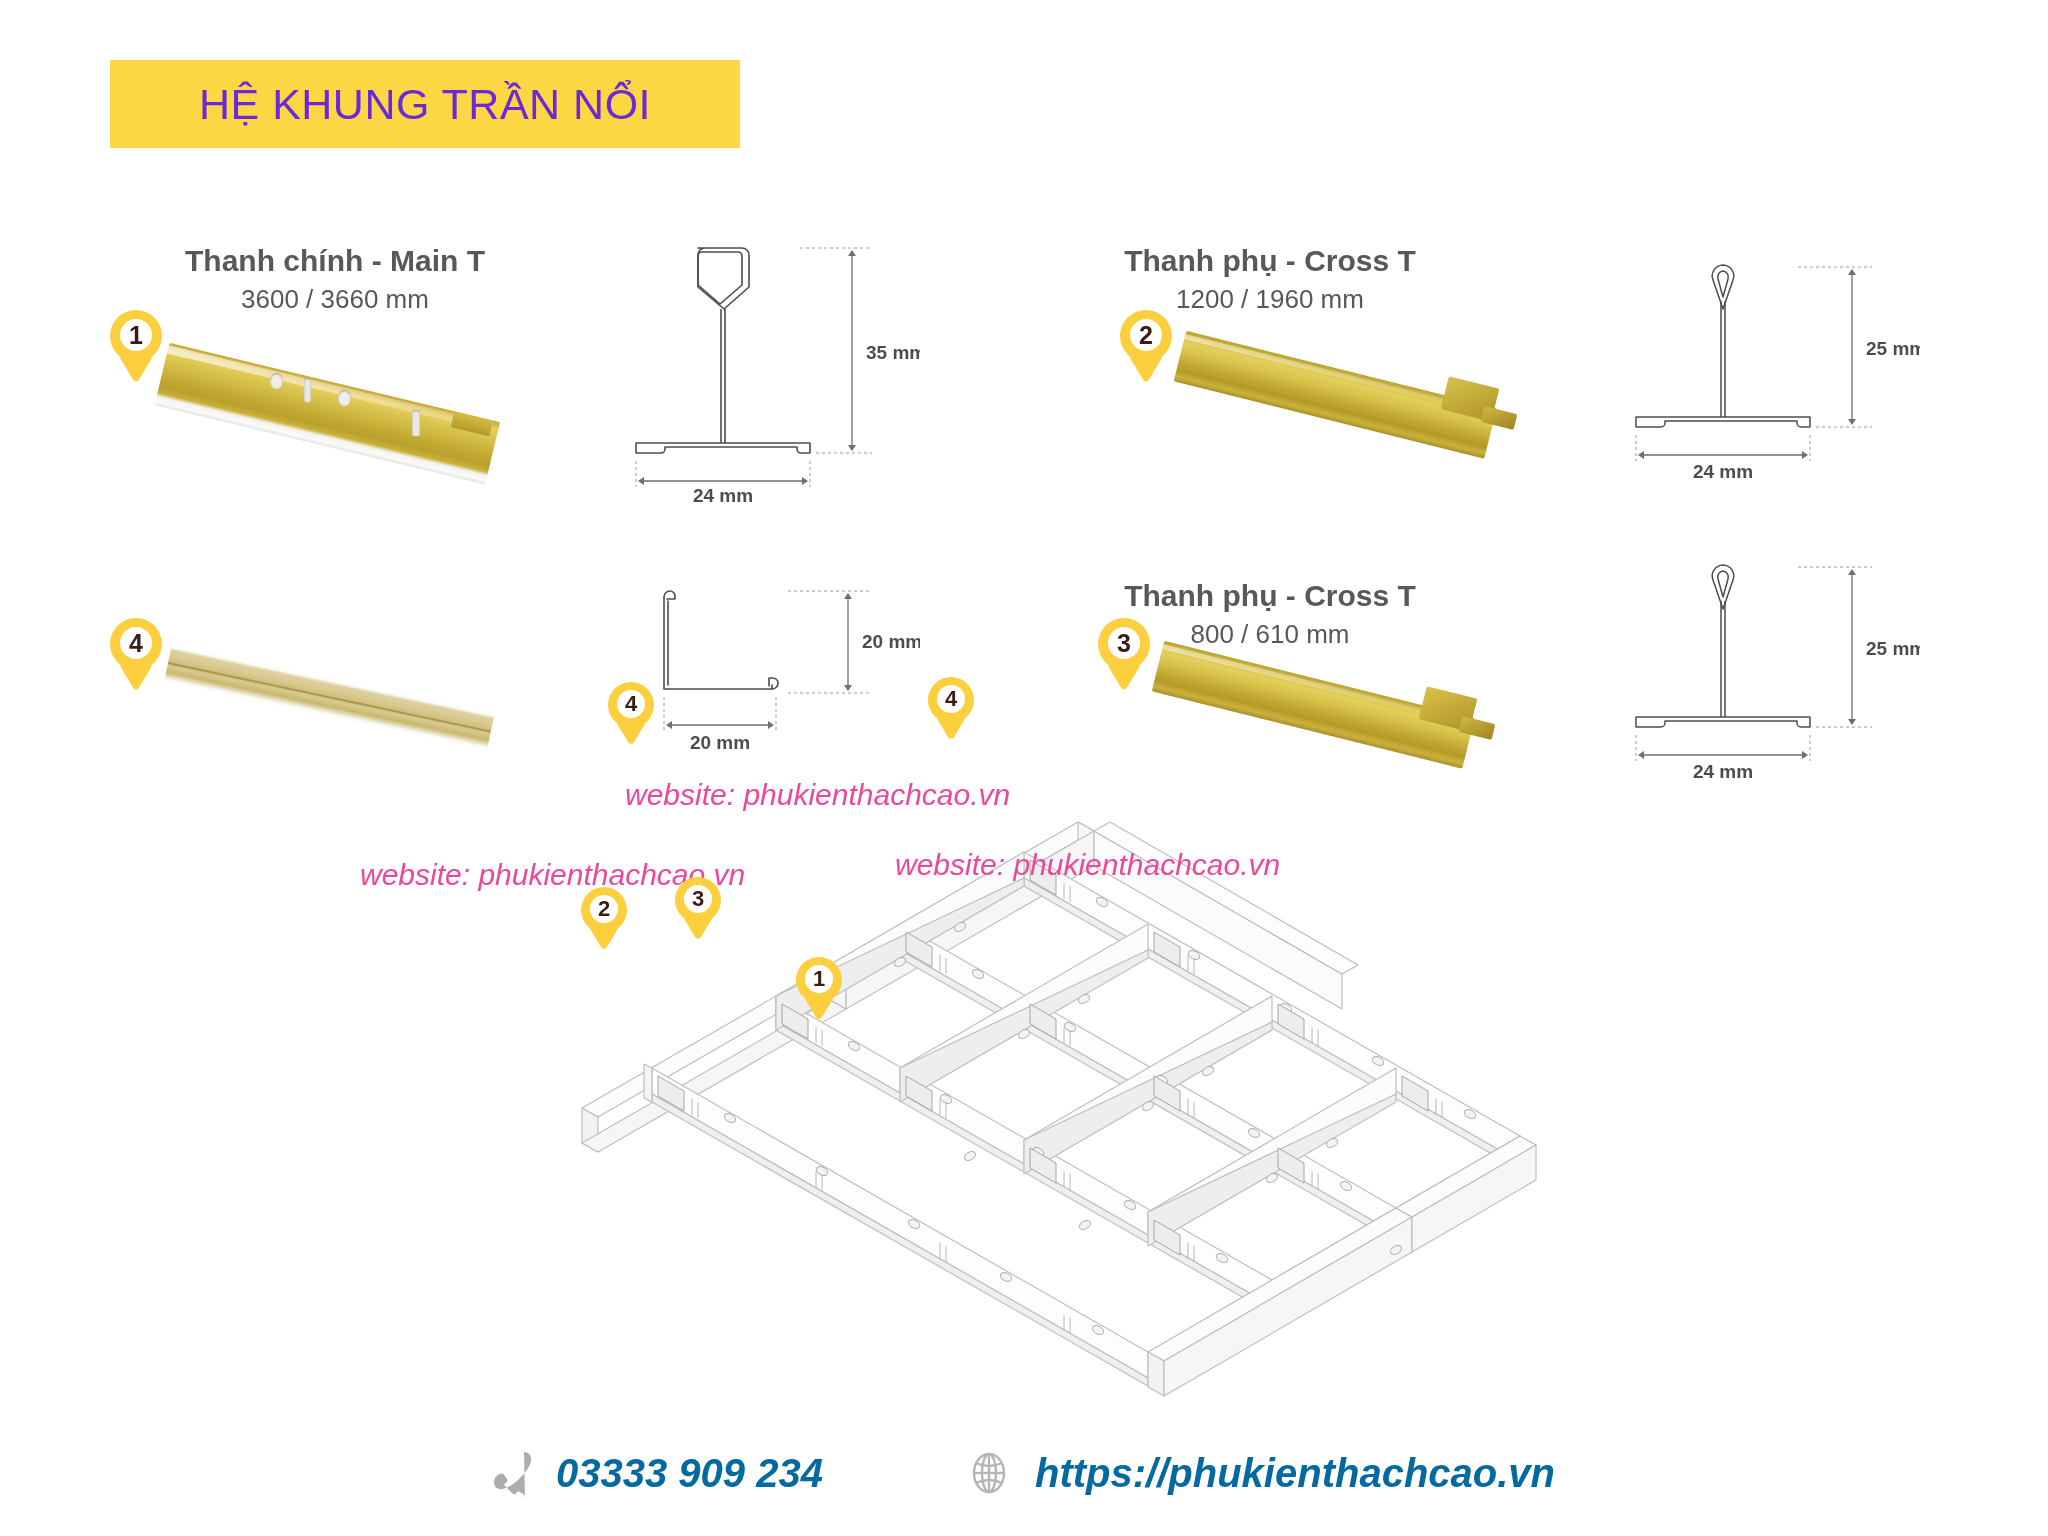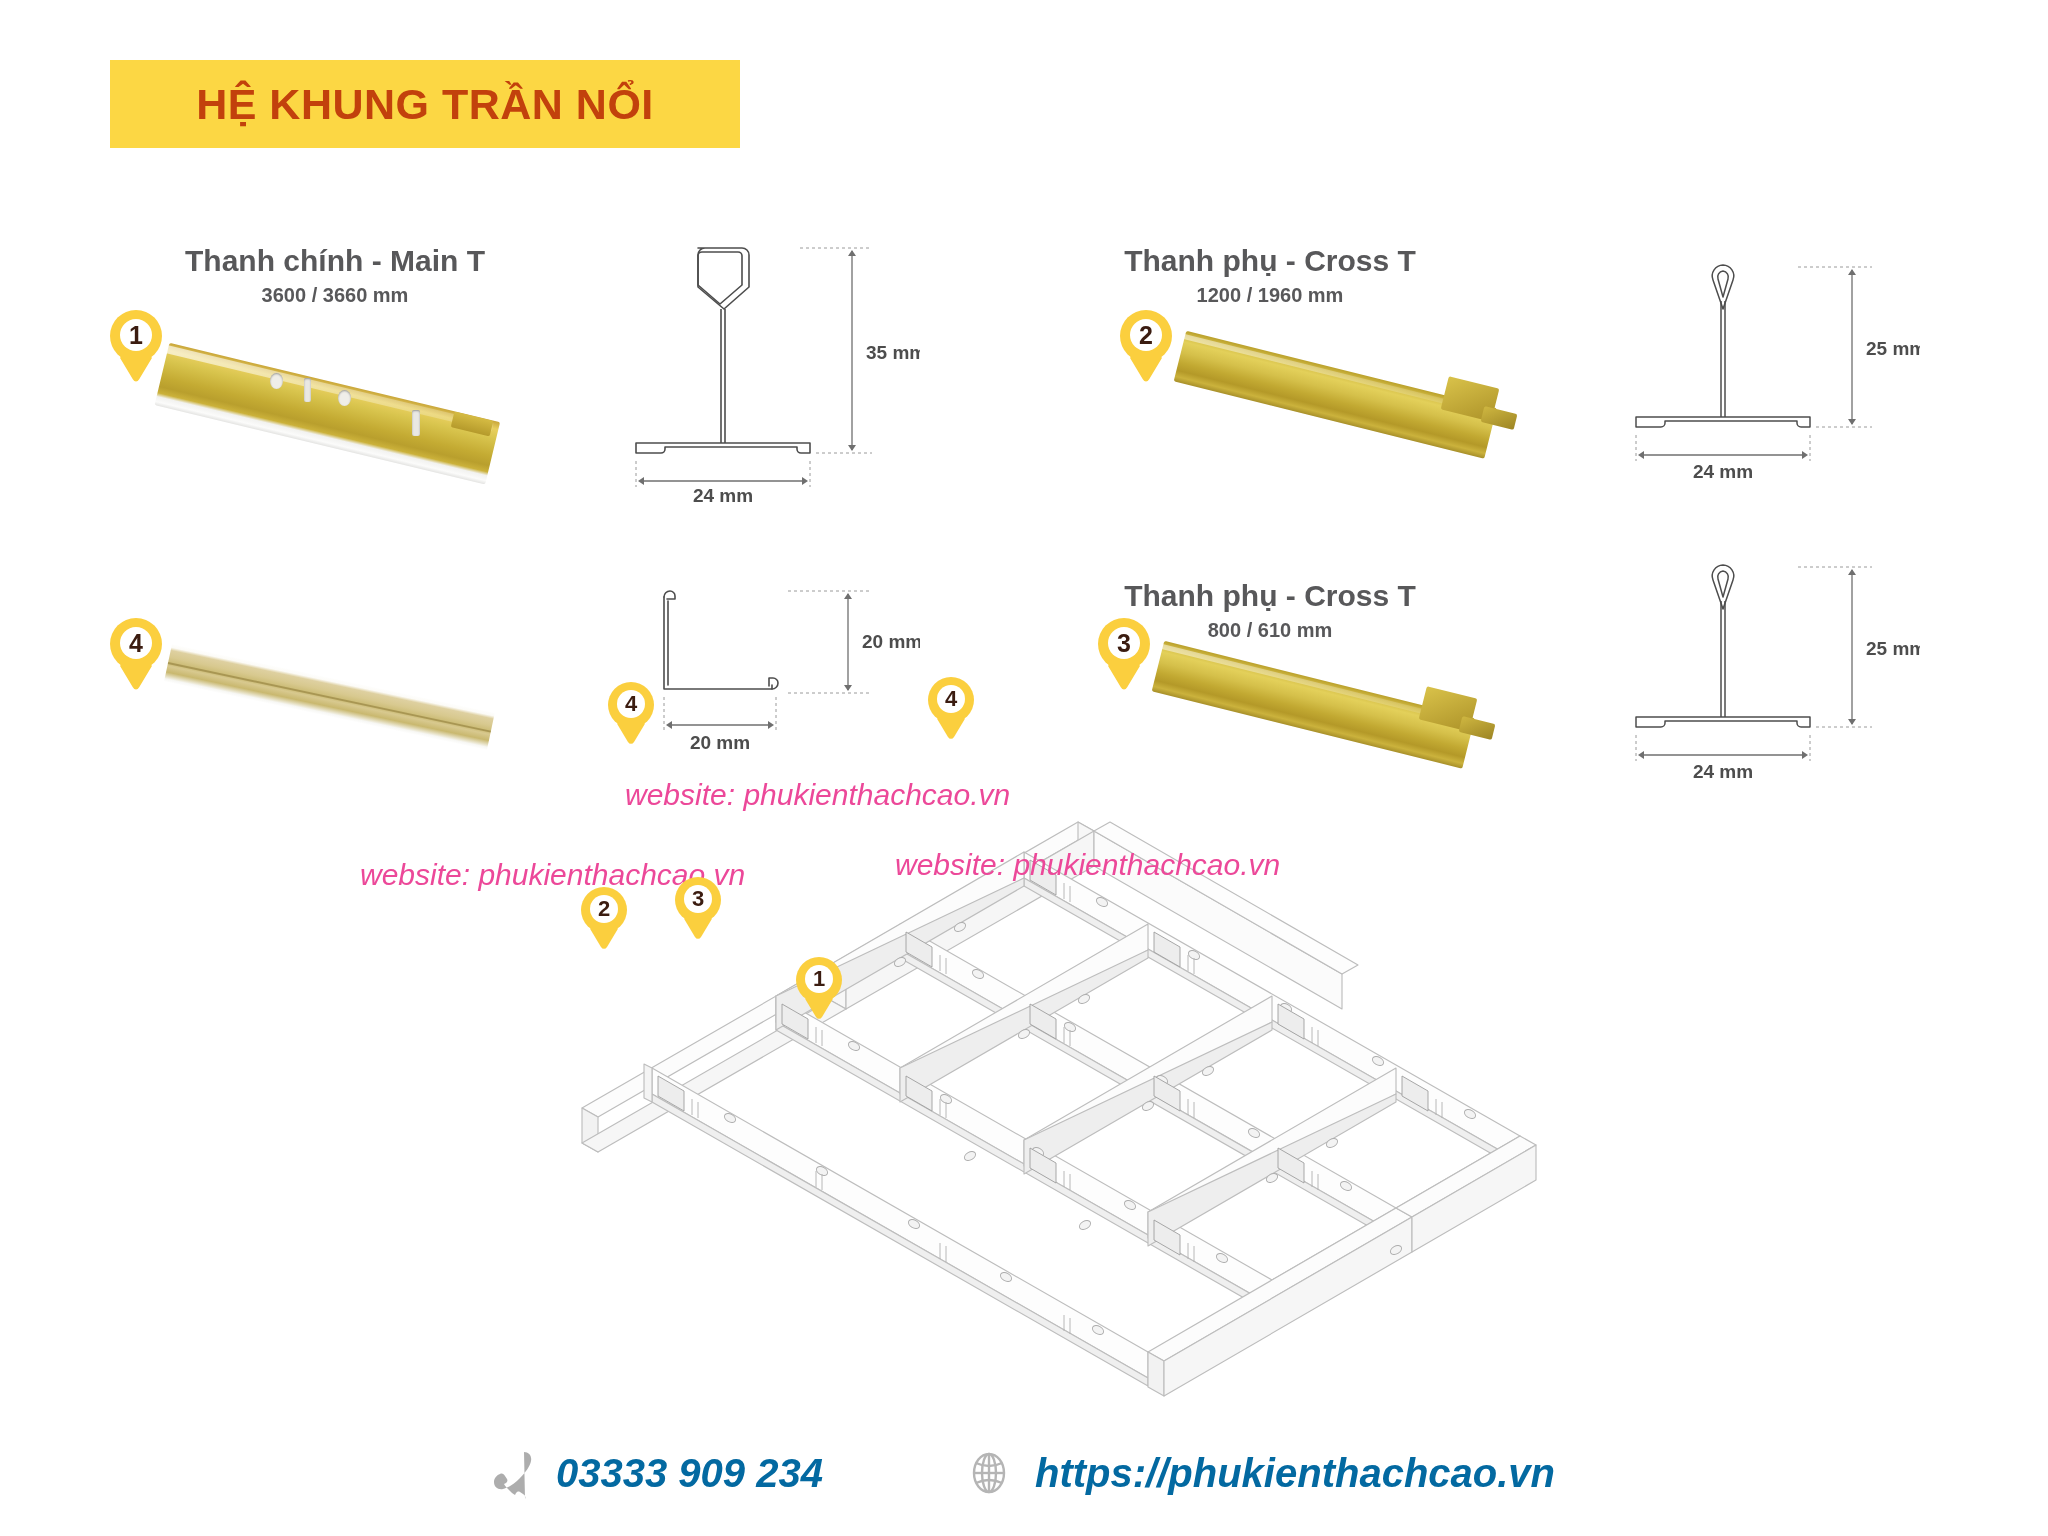--- a/index.html
+++ b/index.html
@@ -12,31 +12,31 @@
   #page { position: relative; width: 2048px; height: 1536px; background:#fff; }
 
   
   .title-banner {
     position: absolute; left: 110px; top: 60px;
     width: 630px; height: 88px;
     background: #FCD744;
     display: flex; align-items: center; justify-content: center;
   }
   .title-banner .txt {
-    font-size: 43px; font-weight: bold; letter-spacing: .5px;
-    color: #c2410c; white-space: nowrap;
+    font-size: 43px; font-weight: normal; letter-spacing: .5px;
+    color: #6d28d9; white-space: nowrap;
   }
 
   
   .sec-head { position: absolute; text-align: center; }
   .sec-head .name {
     font-size: 30px; font-weight: bold; color: #58585A; white-space: nowrap; margin-top: 44px;
   }
   .sec-head .size {
-    font-size: 20px; font-weight: bold; color: #58585A;
+    font-size: 26px; font-weight: normal; color: #58585A;
     margin-top: 6px; white-space: nowrap;
   }
 
   
   .pin { position: absolute; width: 52px; height: 70px; }
   .pin .body {
     position: absolute; left: 0; top: 0;
     width: 52px; height: 52px; border-radius: 50%;
     background: #FBCF3E;
   }

